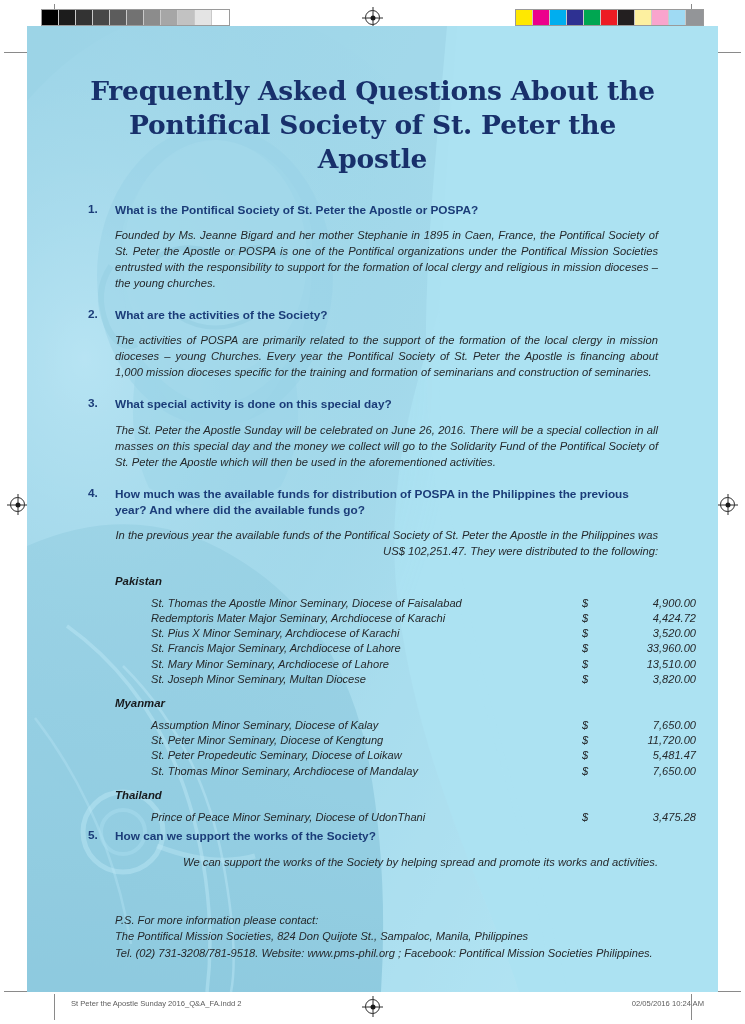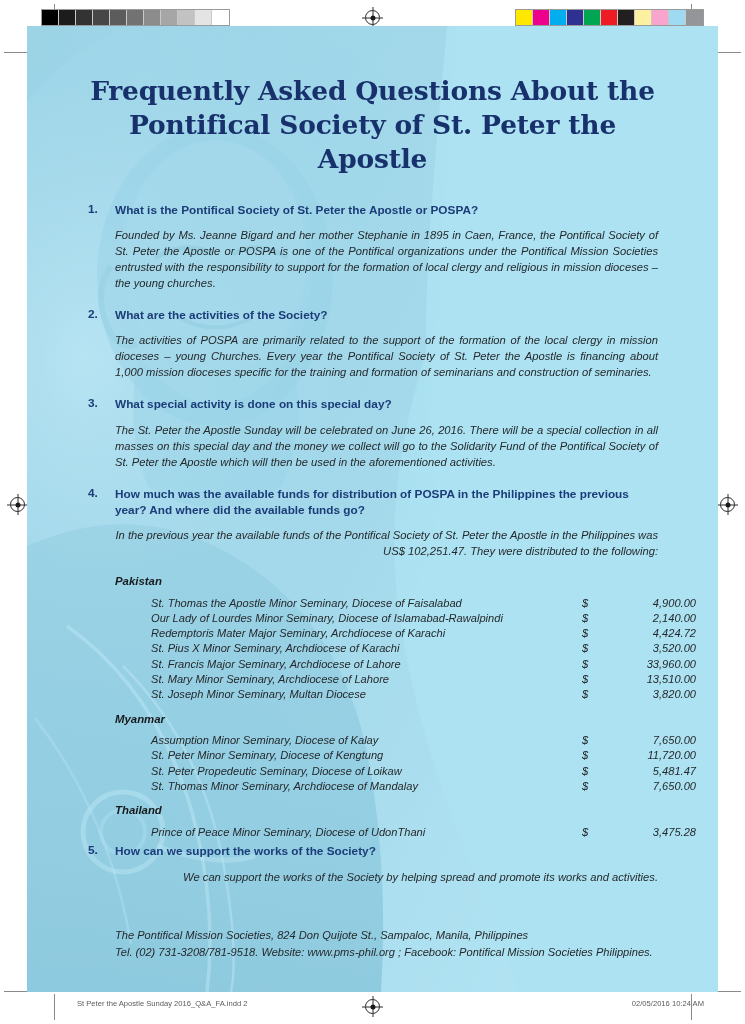--- a/index.html
+++ b/index.html
@@ -225,21 +225,21 @@
     height: 32px;
   }
   .footer-text {
     position: absolute;
     top: 7px;
     font-family: "Liberation Sans", sans-serif;
     font-size: 7.6px;
     color: #5b5b5b;
     white-space: nowrap;
   }
-  #footer-file { left: 41px; padding-left: 36px; }
+  #footer-file { left: 35px; padding-left: 36px; }
   #footer-stamp { right: 41px; }
 </style>
 </head>
 <body>
 
 <div id="page">
 
   <div class="crop-mark crop-v" style="left:54px; top:4px;"></div>
   <div class="crop-mark crop-h" style="left:4px; top:52px;"></div>
   <div class="crop-mark crop-v" style="left:691px; top:4px;"></div>
@@ -397,25 +397,20 @@
 
             <div class="country-head">Pakistan</div>
             <table class="fund-table">
               <tbody>
                 <tr>
                   <td class="seminary">St. Thomas the Apostle Minor Seminary, Diocese of Faisalabad</td>
                   <td class="cur">$</td>
                   <td class="amt">4,900.00</td>
                 </tr>
                 <tr>
-                  <td class="seminary">Our Lady of Lourdes Minor Seminary, Diocese of Islamabad-Rawalpindi</td>
-                  <td class="cur">$</td>
-                  <td class="amt">2,140.00</td>
-                </tr>
-                <tr>
                   <td class="seminary">Redemptoris Mater Major Seminary, Archdiocese of Karachi</td>
                   <td class="cur">$</td>
                   <td class="amt">4,424.72</td>
                 </tr>
                 <tr>
                   <td class="seminary">St. Pius X Minor Seminary, Archdiocese of Karachi</td>
                   <td class="cur">$</td>
                   <td class="amt">3,520.00</td>
                 </tr>
                 <tr>
@@ -479,20 +474,21 @@
           <div class="q-row">
             <div class="q-num">5.</div>
             <div class="q-text">How can we support the works of the Society?</div>
           </div>
           <p class="answer no-justify">We can support the works of the Society by helping spread and promote its works and activities.</p>
         </div>
 
       </div>
 
       <div class="postscript">
+        <div>P.S. For more information please contact:</div>
         <div>The Pontifical Mission Societies, 824 Don Quijote St., Sampaloc, Manila, Philippines</div>
         <div>Tel. (02) 731-3208/781-9518. Website: www.pms-phil.org ; Facebook: Pontifical Mission Societies Philippines.</div>
       </div>
 
     </div>
   </div>
 
   <div id="footer">
     <div class="footer-text" id="footer-file">St Peter the Apostle Sunday 2016_Q&amp;A_FA.indd   2</div>
     <div class="footer-text" id="footer-stamp">02/05/2016   10:24 AM</div>

